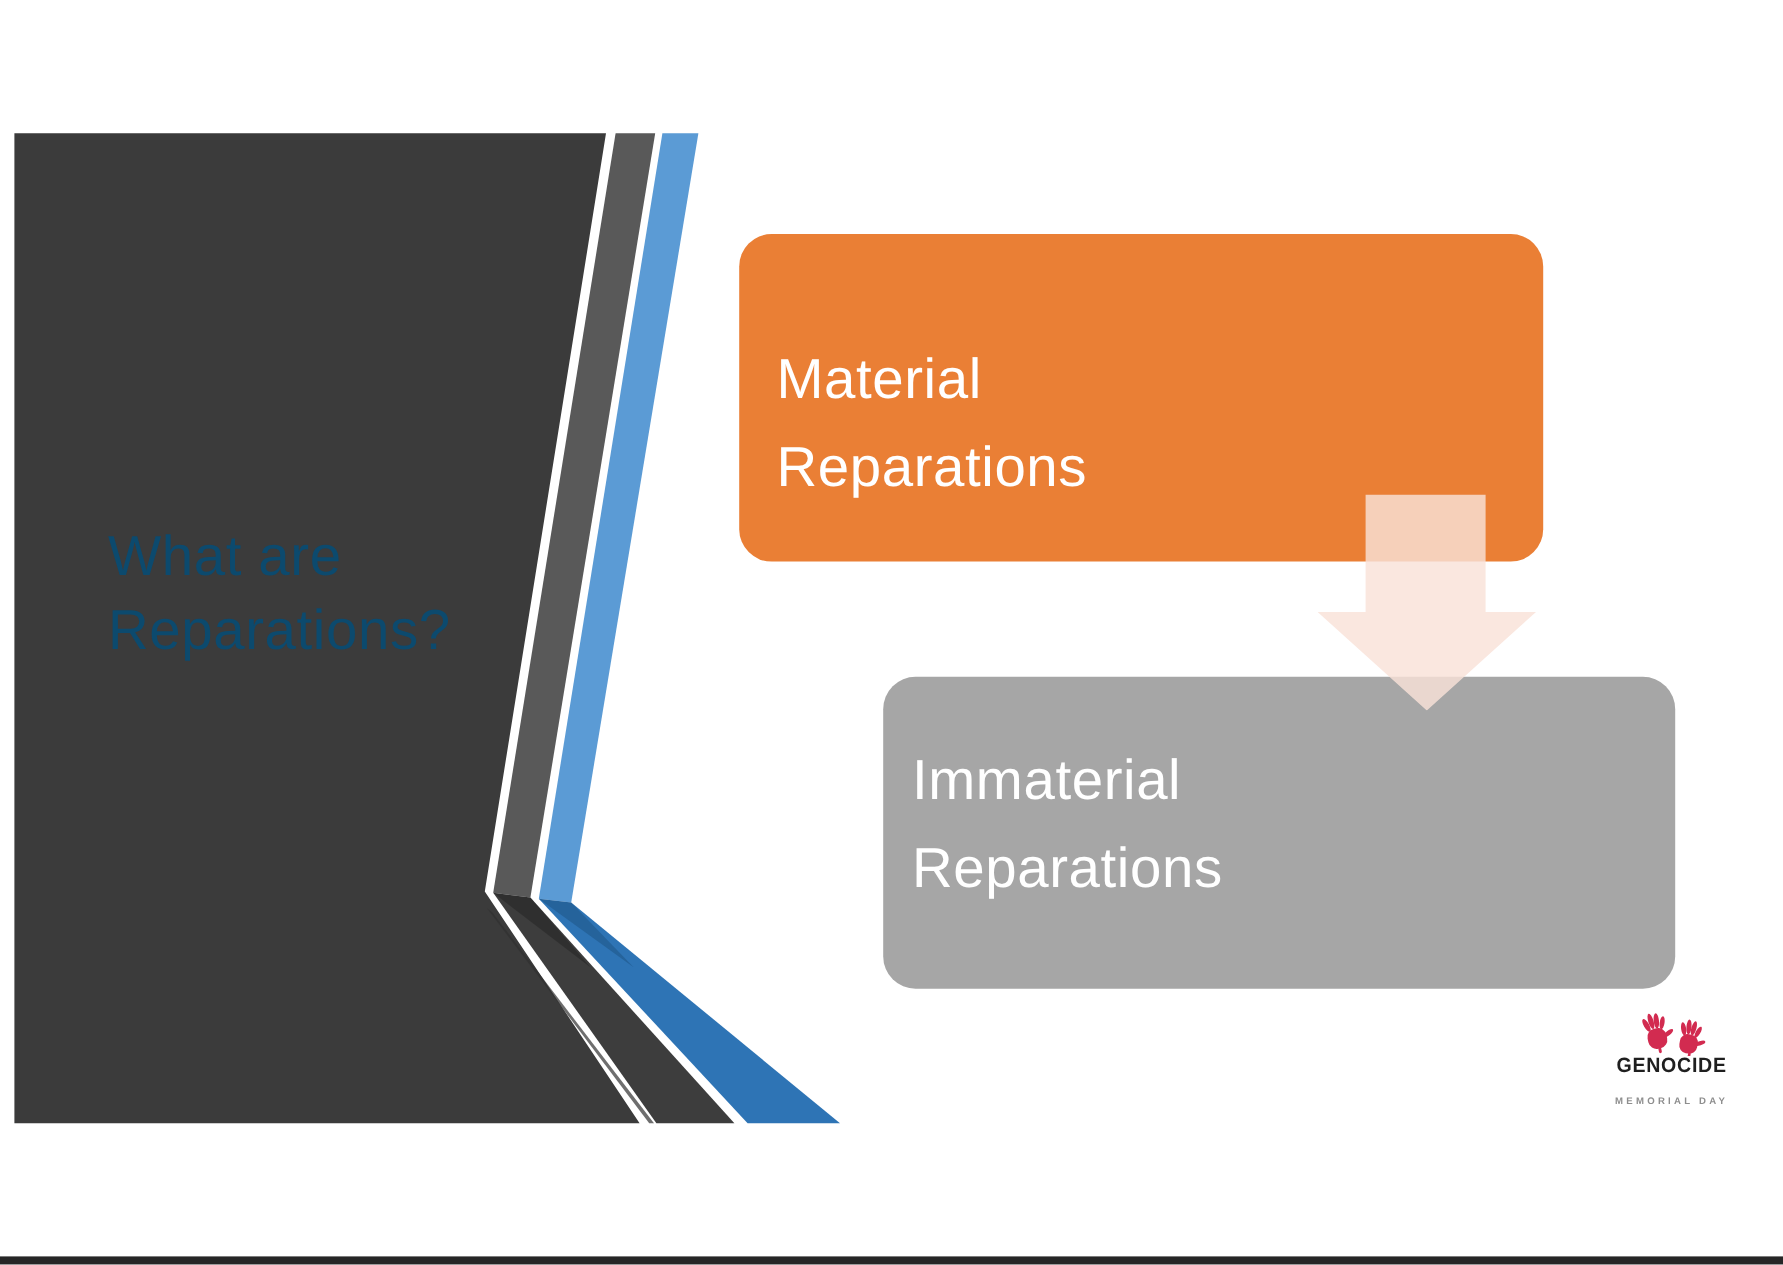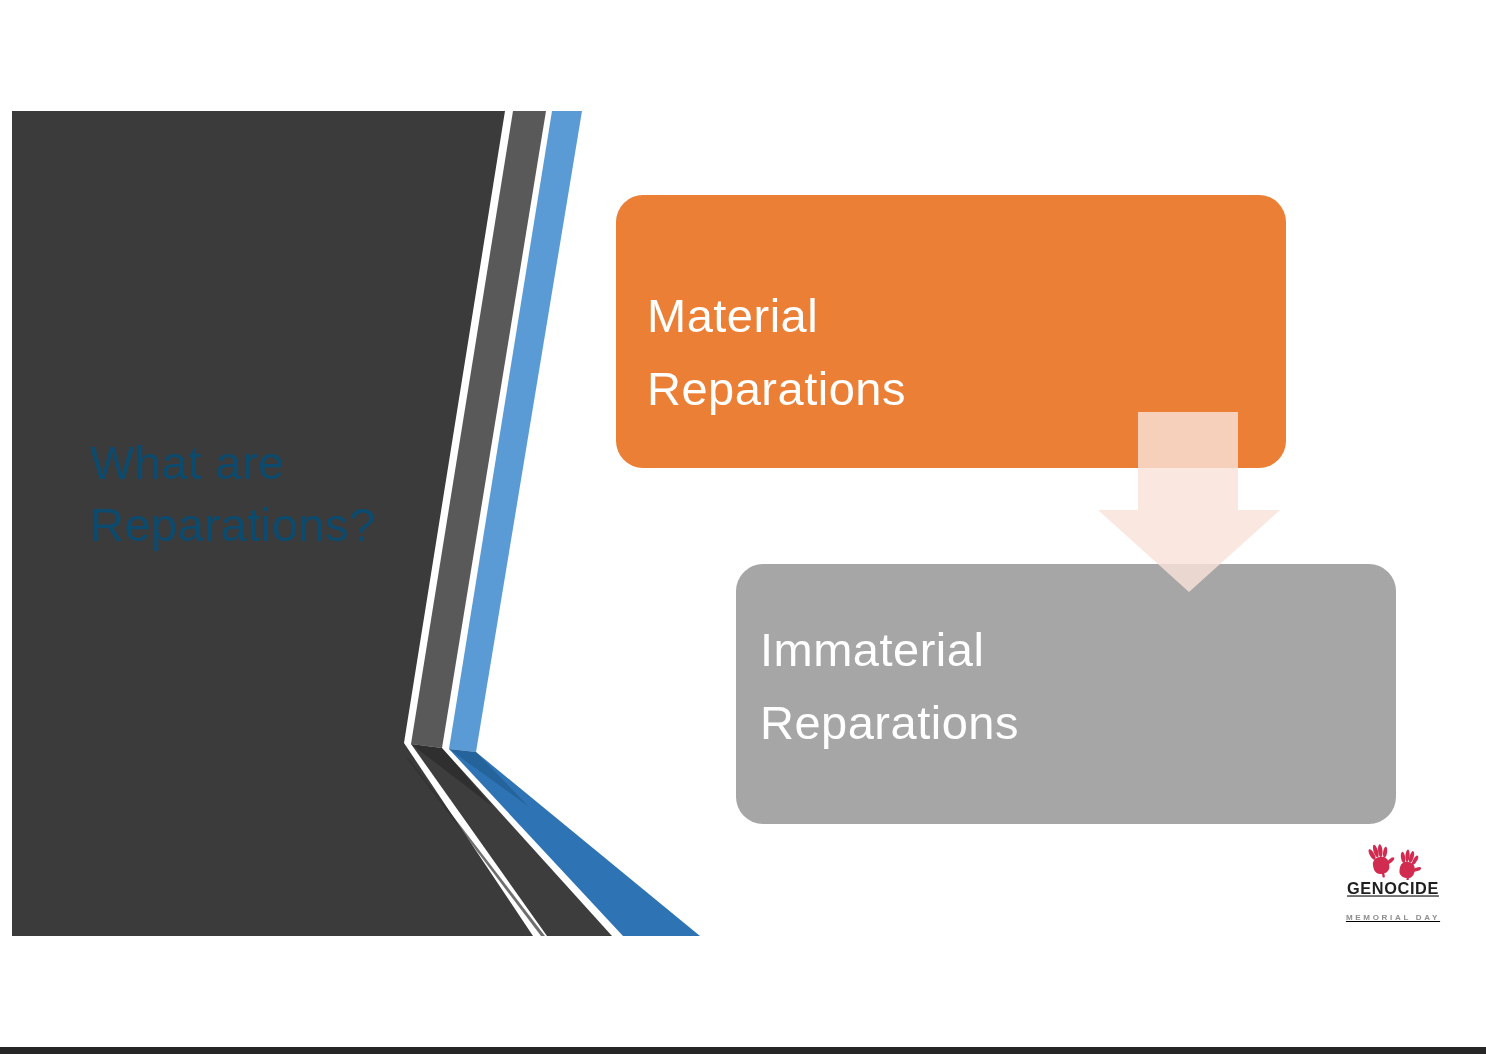--- a/index.html
+++ b/index.html
@@ -56,21 +56,20 @@
     position: absolute;
     left: 1098px; top: 412px;
     width: 182px; height: 180px;
     display: block;
   }
   .logo {
     position: absolute;
     left: 1336px; top: 834px;
     width: 114px;
     text-align: center;
-    text-decoration: underline;
   }
   .logo-hands-svg {
     display: block;
     margin: 0 auto;
     width: 114px; height: 46px;
   }
   .logo-title {
     font-size: 16px;
     font-weight: 800;
     letter-spacing: 0.6px;

